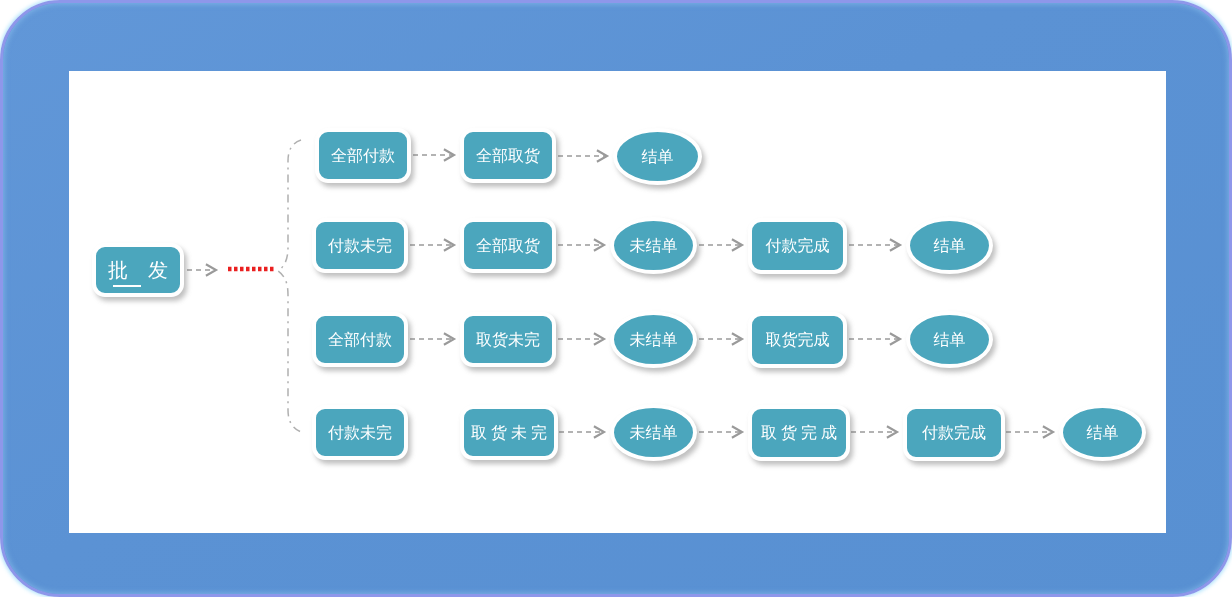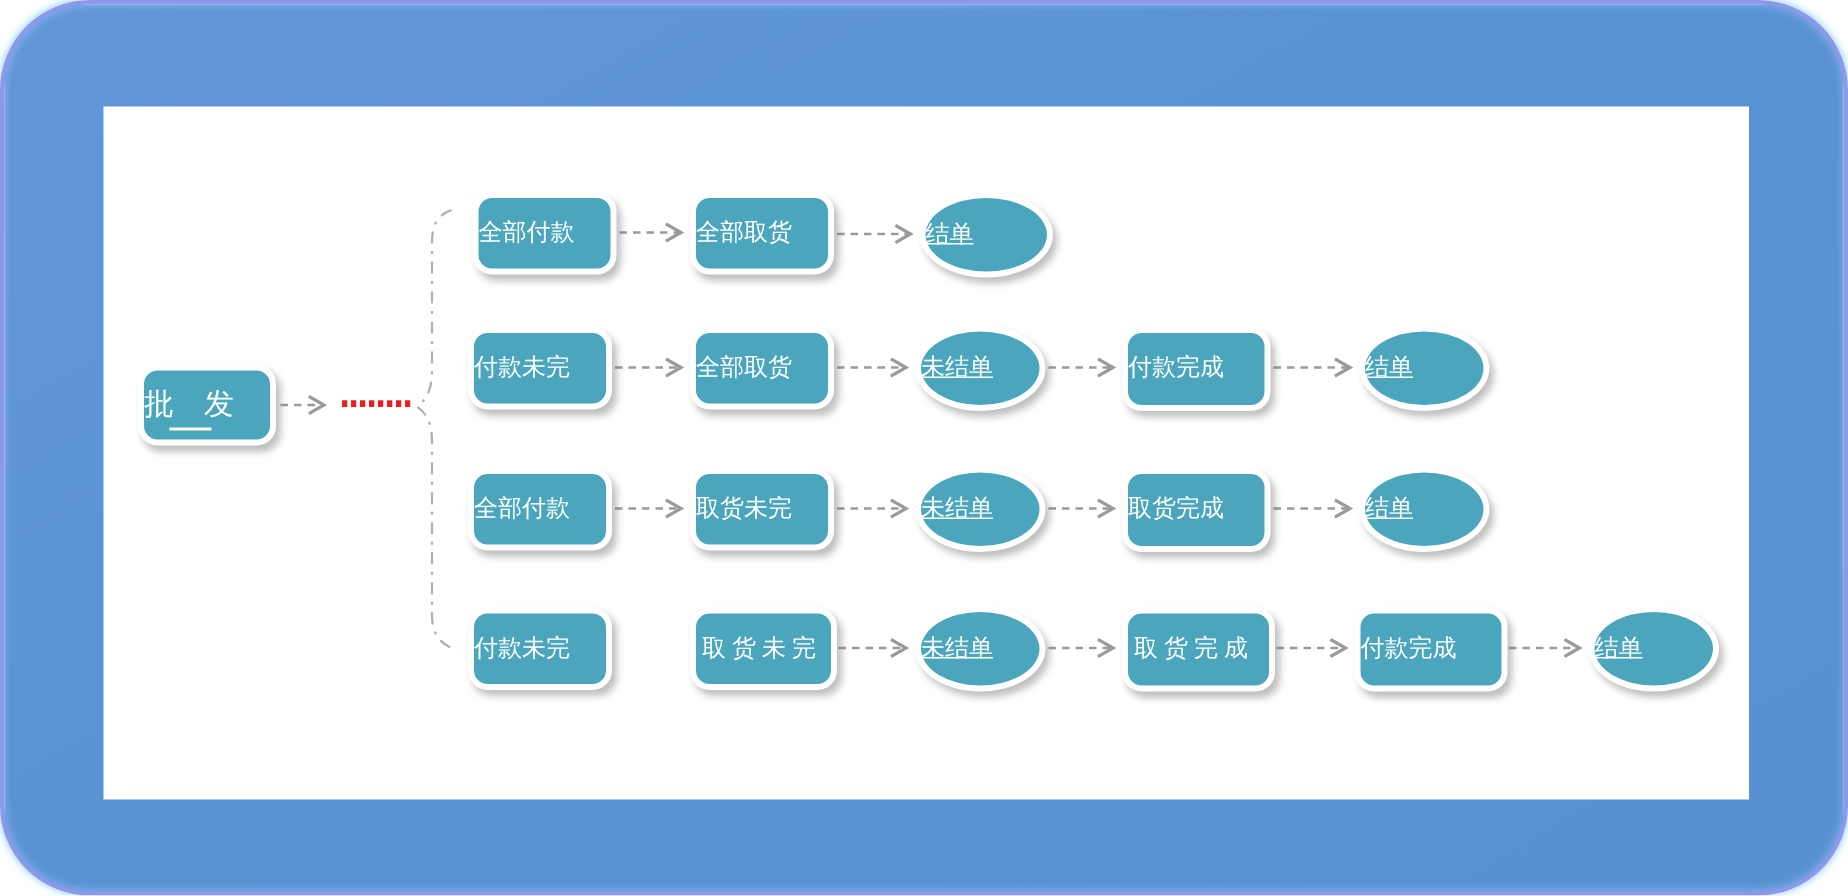--- a/index.html
+++ b/index.html
@@ -26,27 +26,27 @@
   }
   .canvas{
     position:absolute;left:66px;top:68px;width:1097px;height:462px;
     background:#ffffff;
   }
   .connectors{position:absolute;left:0;top:0;width:1232px;height:597px;pointer-events:none;}
   .node{
     position:absolute;box-sizing:border-box;
     background:var(--teal);
     border:4px solid #ffffff;
-    display:flex;align-items:center;
+    display:flex;align-items:center;justify-content:center;
     color:var(--node-text);
     font-size:16px;
     box-shadow:3px 4px 5px rgba(105,105,105,.42);
   }
   .rect{border-radius:13px;}
-  .ellipse{border-radius:50%;text-decoration:underline;}
+  .ellipse{border-radius:50%;}
   .node .lbl{white-space:pre;line-height:1;}
   .spaced .lbl{letter-spacing:4px;padding-left:4px;}
   .start{font-size:20px;}
   .start .underline{
     position:absolute;left:17px;top:38px;width:28px;height:2px;background:#ffffff;
   }
 </style>
 </head>
 <body>
 

